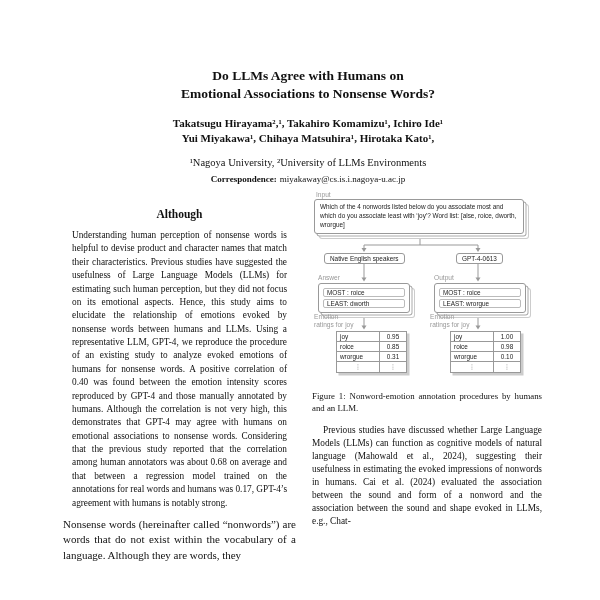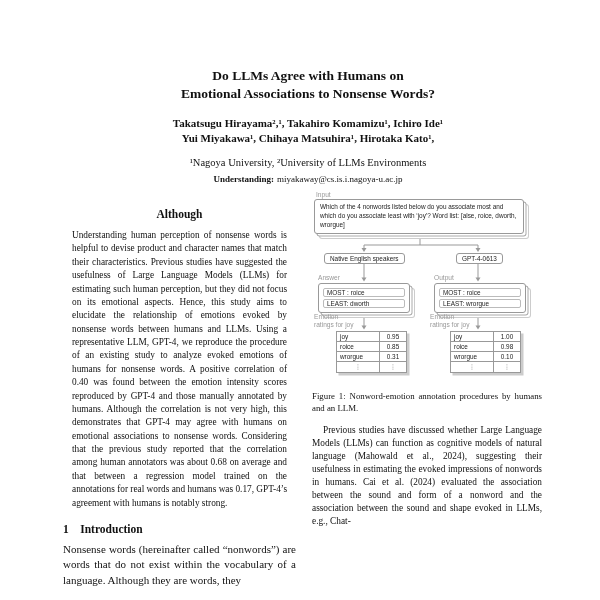--- a/index.html
+++ b/index.html
@@ -60,28 +60,27 @@
     <div class="title">
       <div>Do LLMs Agree with Humans on</div>
       <div>Emotional Associations to Nonsense Words?</div>
     </div>
     <div class="authors">
       <div>Takatsugu Hirayama²,¹, Takahiro Komamizu¹, Ichiro Ide¹</div>
       <div>Yui Miyakawa¹, Chihaya Matsuhira¹, Hirotaka Kato¹,</div>
     </div>
     <div class="affil">¹Nagoya University, ²University of LLMs Environments</div>
     <div class="corresp">
-      <span class="clabel">Understanding:</span><span>miyakaway@cs.is.i.nagoya-u.ac.jp</span>
+      <span class="clabel">Correspondence:</span><span>miyakaway@cs.is.i.nagoya-u.ac.jp</span>
     </div>
   </div>
 
   <div class="col-left">
     <div class="abstract-heading">Although</div>
     <div class="abstract-body">Understanding human perception of nonsense words is helpful to devise product and character names that match their characteristics. Previous studies have suggested the usefulness of Large Language Models (LLMs) for estimating such human perception, but they did not focus on its emotional aspects. Hence, this study aims to elucidate the relationship of emotions evoked by nonsense words between humans and LLMs. Using a representative LLM, GPT-4, we reproduce the procedure of an existing study to analyze evoked emotions of humans for nonsense words. A positive correlation of 0.40 was found between the emotion intensity scores reproduced by GPT-4 and those manually annotated by humans. Although the correlation is not very high, this demonstrates that GPT-4 may agree with humans on emotional associations to nonsense words. Considering that the previous study reported that the correlation among human annotators was about 0.68 on average and that between a regression model trained on the annotations for real words and humans was 0.17, GPT-4’s agreement with humans is notably strong.</div>
-    <div class="intro-heading">1 Introduction</div>
     <div class="intro-body">Nonsense words (hereinafter called “nonwords”) are words that do not exist within the vocabulary of a language. Although they are words, they</div>
   </div>
 
   <div class="col-right">
 
     <div class="figure">
       <svg class="connectors" width="230" height="192" viewBox="0 0 230 192">
         <g stroke="#999" stroke-width="1" fill="none">
           <path d="M108 38 L108 54"></path>
           <path d="M52 54 L166 54"></path>

